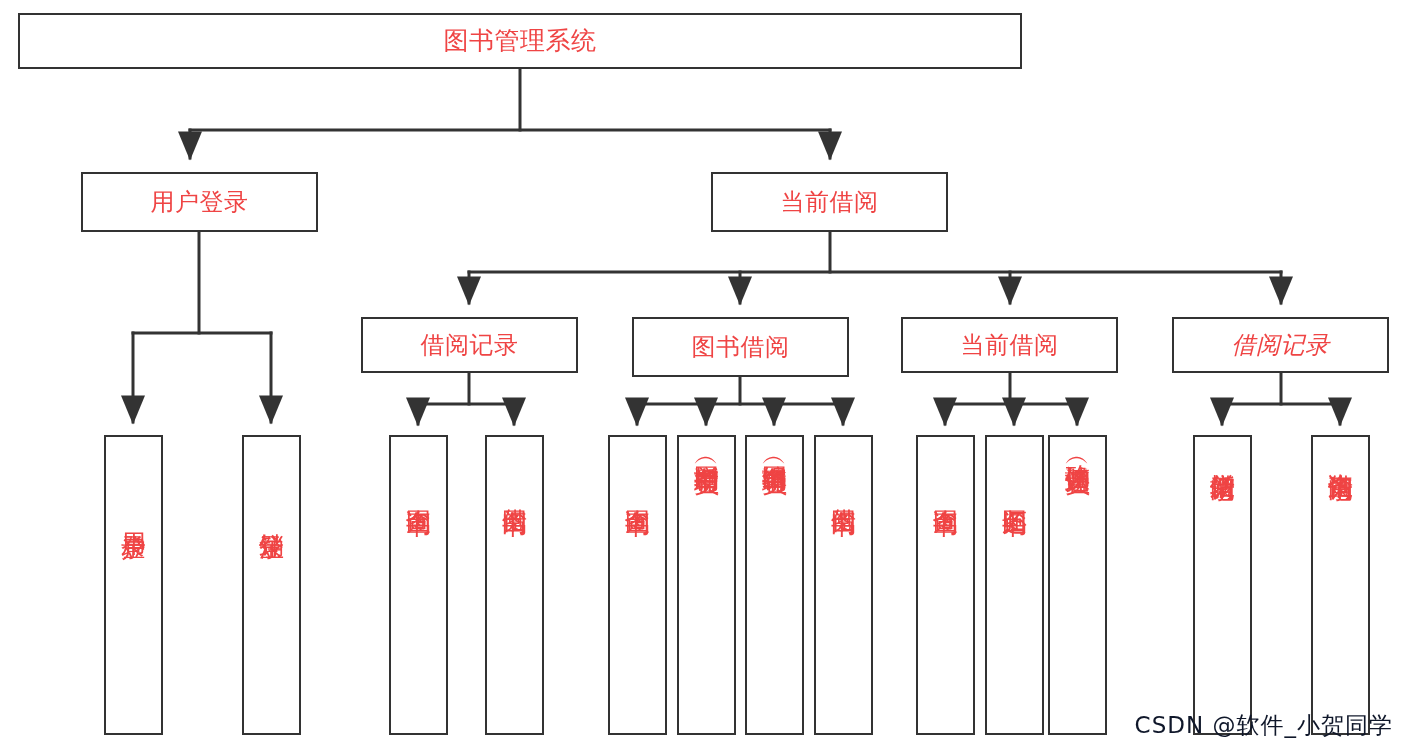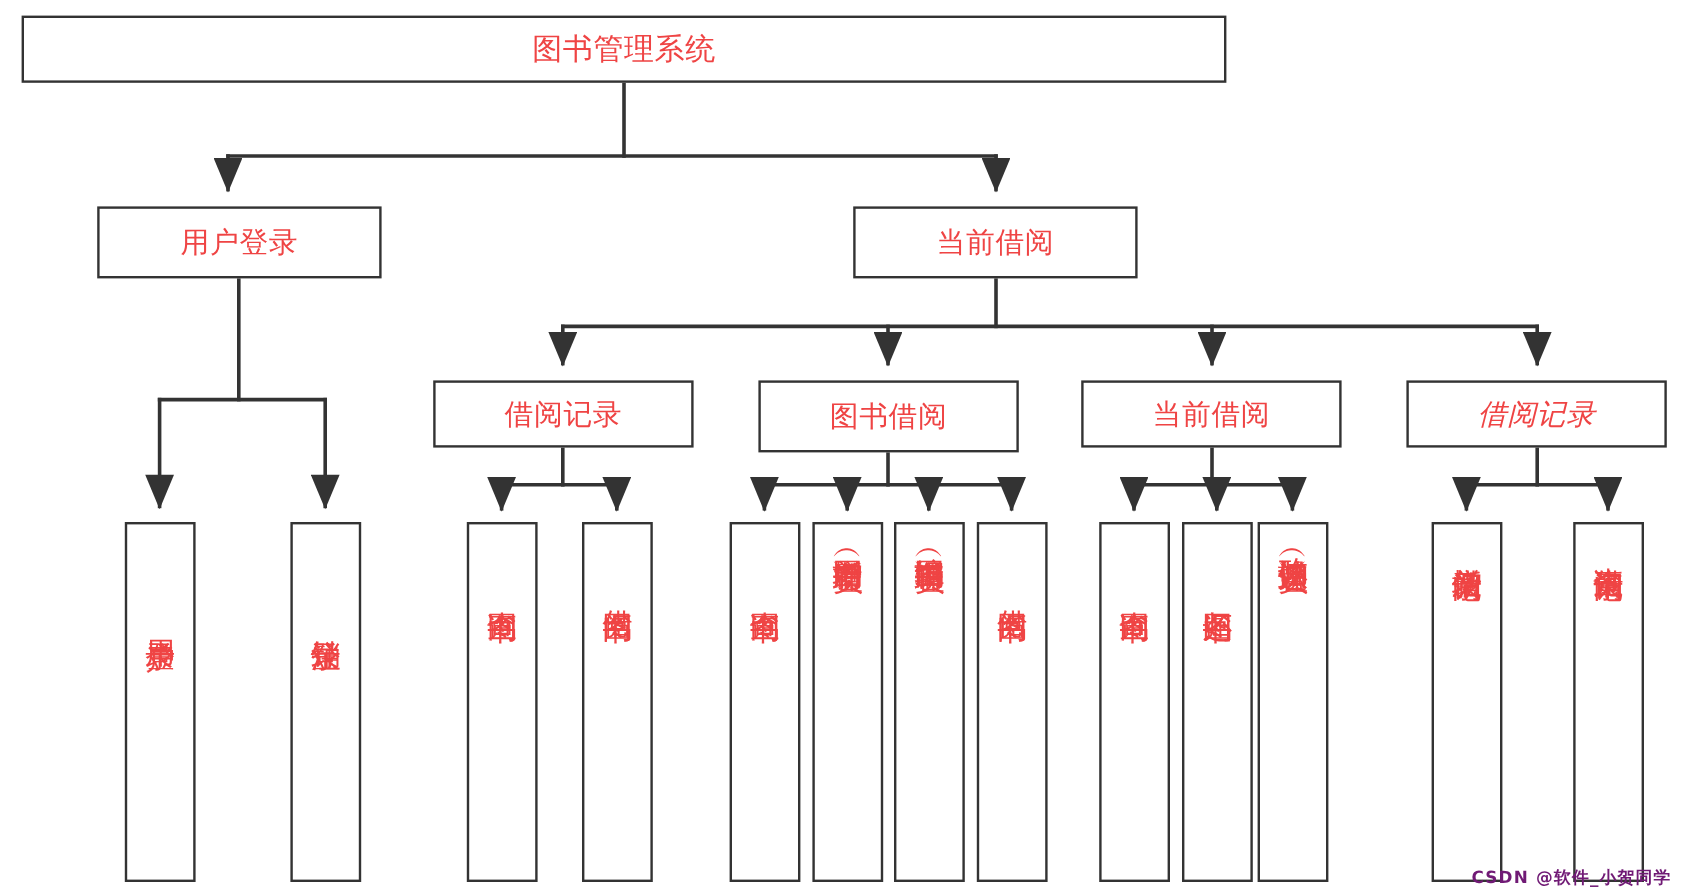--- a/index.html
+++ b/index.html
@@ -73,26 +73,25 @@
   .node.vertical.high .node-label {
     margin-top: 0px;
   }
   .node.vertical.veryhigh .node-label {
     margin-top: -8px;
   }
   #watermark {
     position: absolute;
     right: 12px;
     bottom: 6px;
-    font-size: 14px;
-    color: #701a75;
+    font-size: 23px;
+    color: #0f172a;
     letter-spacing: 1px;
     white-space: nowrap;
     font-family: "DejaVu Sans", "Liberation Sans", sans-serif;
-    font-weight: bold;
   }
 </style>
 </head>
 <body>
 
 <div id="diagram-root">
 
   <svg id="edge-layer" viewBox="0 0 1405 747" width="1405" height="747" xmlns="http://www.w3.org/2000/svg">
     <defs>
       <marker id="arrow" viewBox="0 0 10 12" refX="5" refY="11" markerWidth="9" markerHeight="11" orient="auto-start-reverse">

